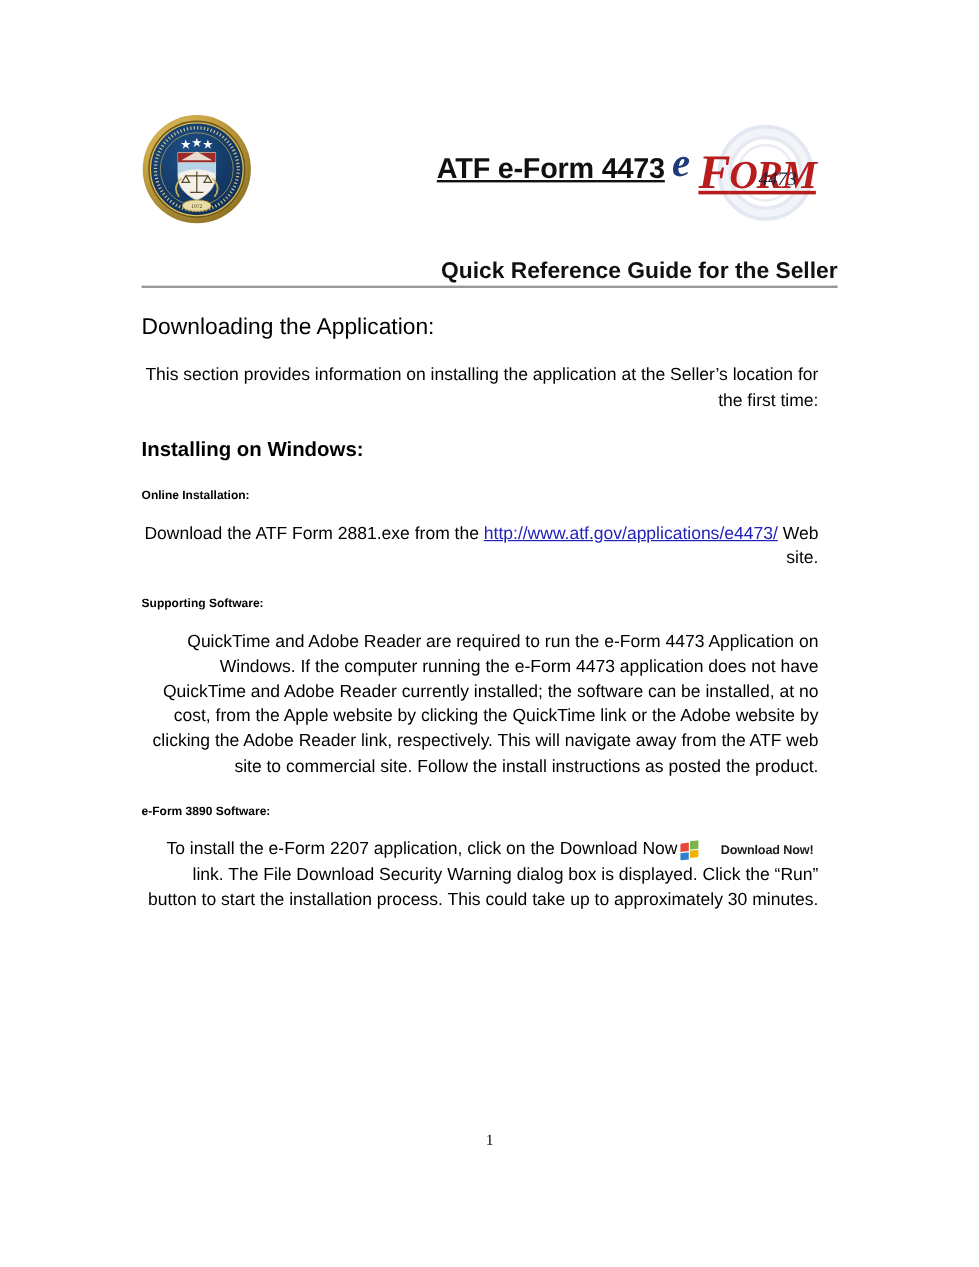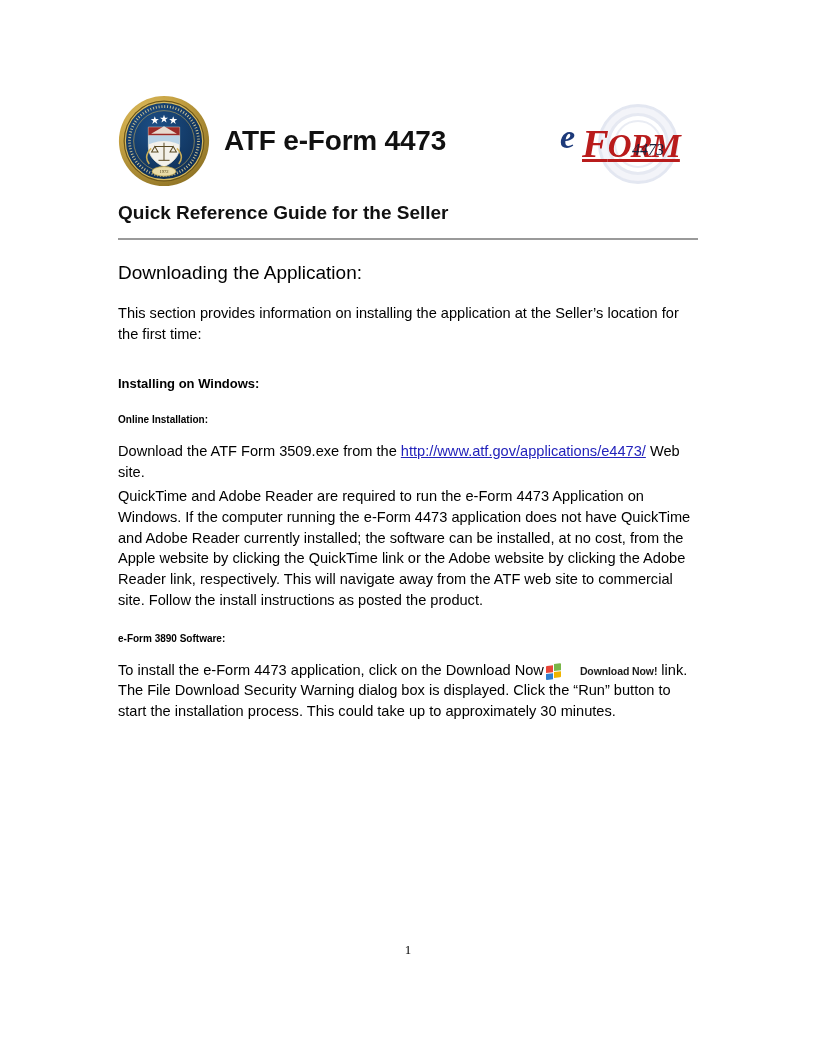--- a/index.html
+++ b/index.html
@@ -37,28 +37,29 @@
 
   .atf-seal {
     width: 92px;
     height: 92px;
     flex: 0 0 92px;
     position: relative;
   }
 
   .title-main {
     flex: 1 1 auto;
-    text-align: left;
-    font-size: 28px;
+    text-align: right;
+    font-size: 24px;
     font-weight: bold;
     letter-spacing: -0.2px;
     color: #111111;
     padding-left: 14px;
     padding-right: 4px;
     white-space: nowrap;
+    text-decoration: underline;
   }
 
   .eform-logo {
     flex: 0 0 140px;
     width: 140px;
     height: 78px;
     position: relative;
   }
 
   .eform-watermark {
@@ -125,23 +126,23 @@
     font-weight: normal;
     color: #17213c;
     letter-spacing: 0px;
     line-height: 1;
   }
 
   
   .subtitle {
     position: absolute;
     left: 118px;
-    top: 202px;
+    top: 216px;
     width: 580px;
-    text-align: left;
+    text-align: right;
     font-size: 19px;
     font-weight: bold;
     color: #111111;
   }
   .hrule {
     position: absolute;
     left: 118px;
     top: 238px;
     width: 580px;
     height: 2px;
@@ -157,38 +158,39 @@
   }
 
   h1.h-section {
     font-size: 19px;
     font-weight: normal;
     margin: 0 0 18px 0;
     line-height: 1.2;
     color: #000;
   }
   h2.h-sub {
-    font-size: 13px;
-    font-weight: bold;
-    margin: 32px 0 16px 0;
+    font-size: 17px;
+    font-weight: bold;
+    margin: 21px 0 16px 0;
     line-height: 1.2;
     color: #000;
   }
   h3.h-minor {
     font-size: 10px;
     font-weight: bold;
     margin: 22px 0 15px 0;
     line-height: 1.2;
     color: #000;
   }
   p.body-text {
     font-size: 14.6px;
     line-height: 1.42;
-    margin: 0 4px 4px 0;
-    color: #000;
+    margin: 0 16px 4px 0;
+    color: #000;
+    text-align: right;
   }
 
   a.weblink {
     color: #2222bb;
   }
 
   
   .dl-badge {
     display: inline-flex;
     align-items: center;
@@ -311,28 +313,29 @@
   <div class="content">
 
     <h1 class="h-section">Downloading the Application:</h1>
 
     <p class="body-text">This section provides information on installing the application at the Seller’s location for the first time:</p>
 
     <h2 class="h-sub">Installing on Windows:</h2>
 
     <h3 class="h-minor">Online Installation:</h3>
 
-    <p class="body-text"><span>Download the ATF Form 3509.exe from the </span><a class="weblink" href="#">http://www.atf.gov/applications/e4473/</a><span> Web site.</span></p>
-
+    <p class="body-text"><span>Download the ATF Form 2881.exe from the </span><a class="weblink" href="#">http://www.atf.gov/applications/e4473/</a><span> Web site.</span></p>
+
+    <h3 class="h-minor">Supporting Software:</h3>
 
     <p class="body-text">QuickTime and Adobe Reader are required to run the e-Form 4473 Application on Windows.  If the computer running the e-Form 4473 application does not have QuickTime and Adobe Reader currently installed; the software can be installed, at no cost, from the Apple website by clicking the QuickTime link or the Adobe website by clicking the Adobe Reader link, respectively.  This will navigate away from the ATF web site to commercial site.  Follow the install instructions as posted the product.</p>
 
     <h3 class="h-minor">e-Form 3890 Software:</h3>
 
-    <p class="body-text"><span>To install the e-Form 4473 application, click on the Download Now</span><span class="dl-badge">
+    <p class="body-text"><span>To install the e-Form 2207 application, click on the Download Now</span><span class="dl-badge">
           <span class="win-logo">
             <i class="q1"></i>
             <i class="q2"></i>
             <i class="q3"></i>
             <i class="q4"></i>
           </span>
           <span class="dl-label">Download Now!</span>
         </span><span>link.  The File Download Security Warning dialog box is displayed.  Click the “Run” button to start the installation process.  This could take up to approximately 30 minutes.</span></p>
 
   </div>

